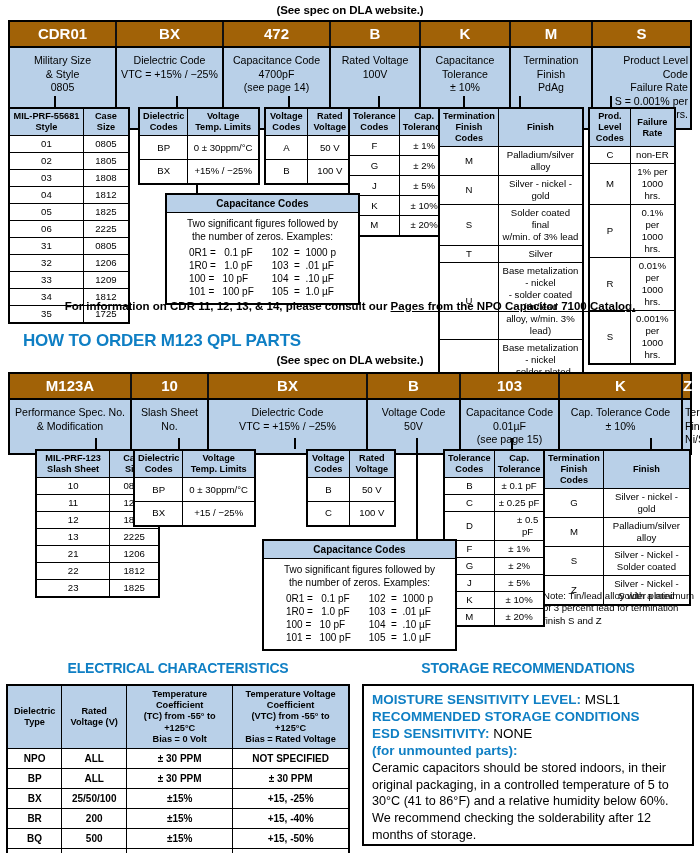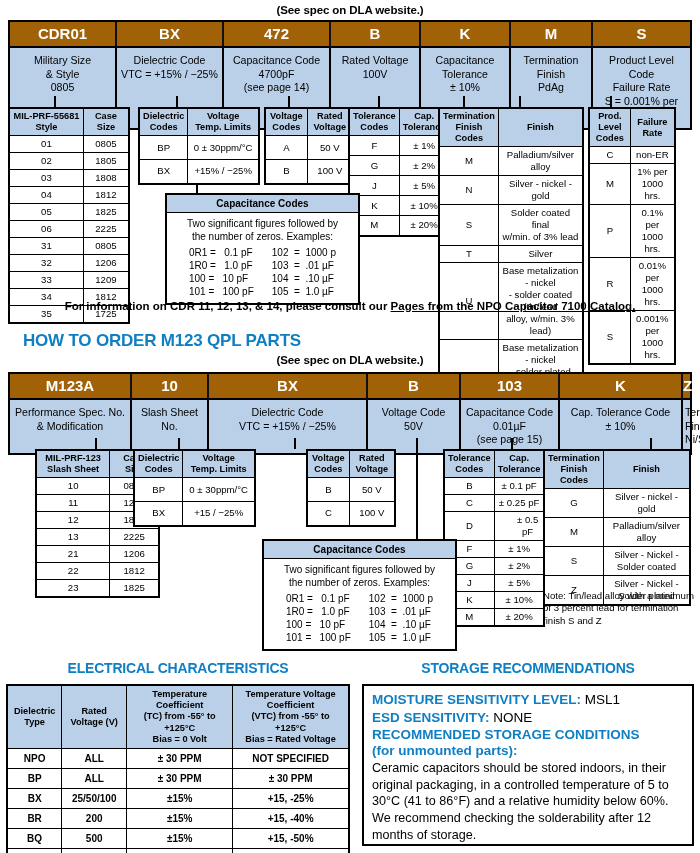--- a/index.html
+++ b/index.html
@@ -61,21 +61,21 @@
   .strip-desc {
     background: #b9d0e8;
     color: #000;
     font-size: 10.6px;
     text-align: center;
     padding: 6px 2px 6px 2px;
     border-right: 2px solid #000;
     border-top: 2px solid #000;
     line-height: 1.28;
   }
-  .strip-desc:last-child { border-right: none; }
+  .strip-desc:last-child { border-right: none; text-align: right; }
 
   
   table.dt {
     border-collapse: collapse;
     border: 2px solid #000;
     background: #fff;
     font-size: 9.6px;
   }
   table.dt th {
     background: #b9d0e8;
@@ -1016,22 +1016,22 @@
       </tbody>
     </table>
 
   <div class="abs sub-title" style="left:360px; top:660px; width:336px;">STORAGE RECOMMENDATIONS</div>
 
   <div class="abs storage-box" style="left:362px; top:684px; width:332px; height:162px;">
     <div class="st-line">
       <span class="st-key">MOISTURE SENSITIVITY LEVEL:</span>
       <span class="st-val">MSL1</span>
     </div>
+    <div class="st-line st-key" style="line-height:1.2;">RECOMMENDED STORAGE CONDITIONS</div>
     <div class="st-line">
       <span class="st-key">ESD SENSITIVITY:</span>
       <span class="st-val">NONE</span>
     </div>
-    <div class="st-line st-key" style="line-height:1.2;">RECOMMENDED STORAGE CONDITIONS</div>
     <div class="st-line st-key" style="line-height:1.2;">(for unmounted parts):</div>
     <div class="st-body">Ceramic capacitors should be stored indoors, in their original packaging, in a controlled temperature of 5 to 30°C (41 to 86°F) and a relative humidity below 60%. We recommend checking the solderability after 12 months of storage.</div>
   </div>
 
 </div>
 
 </body></html>

